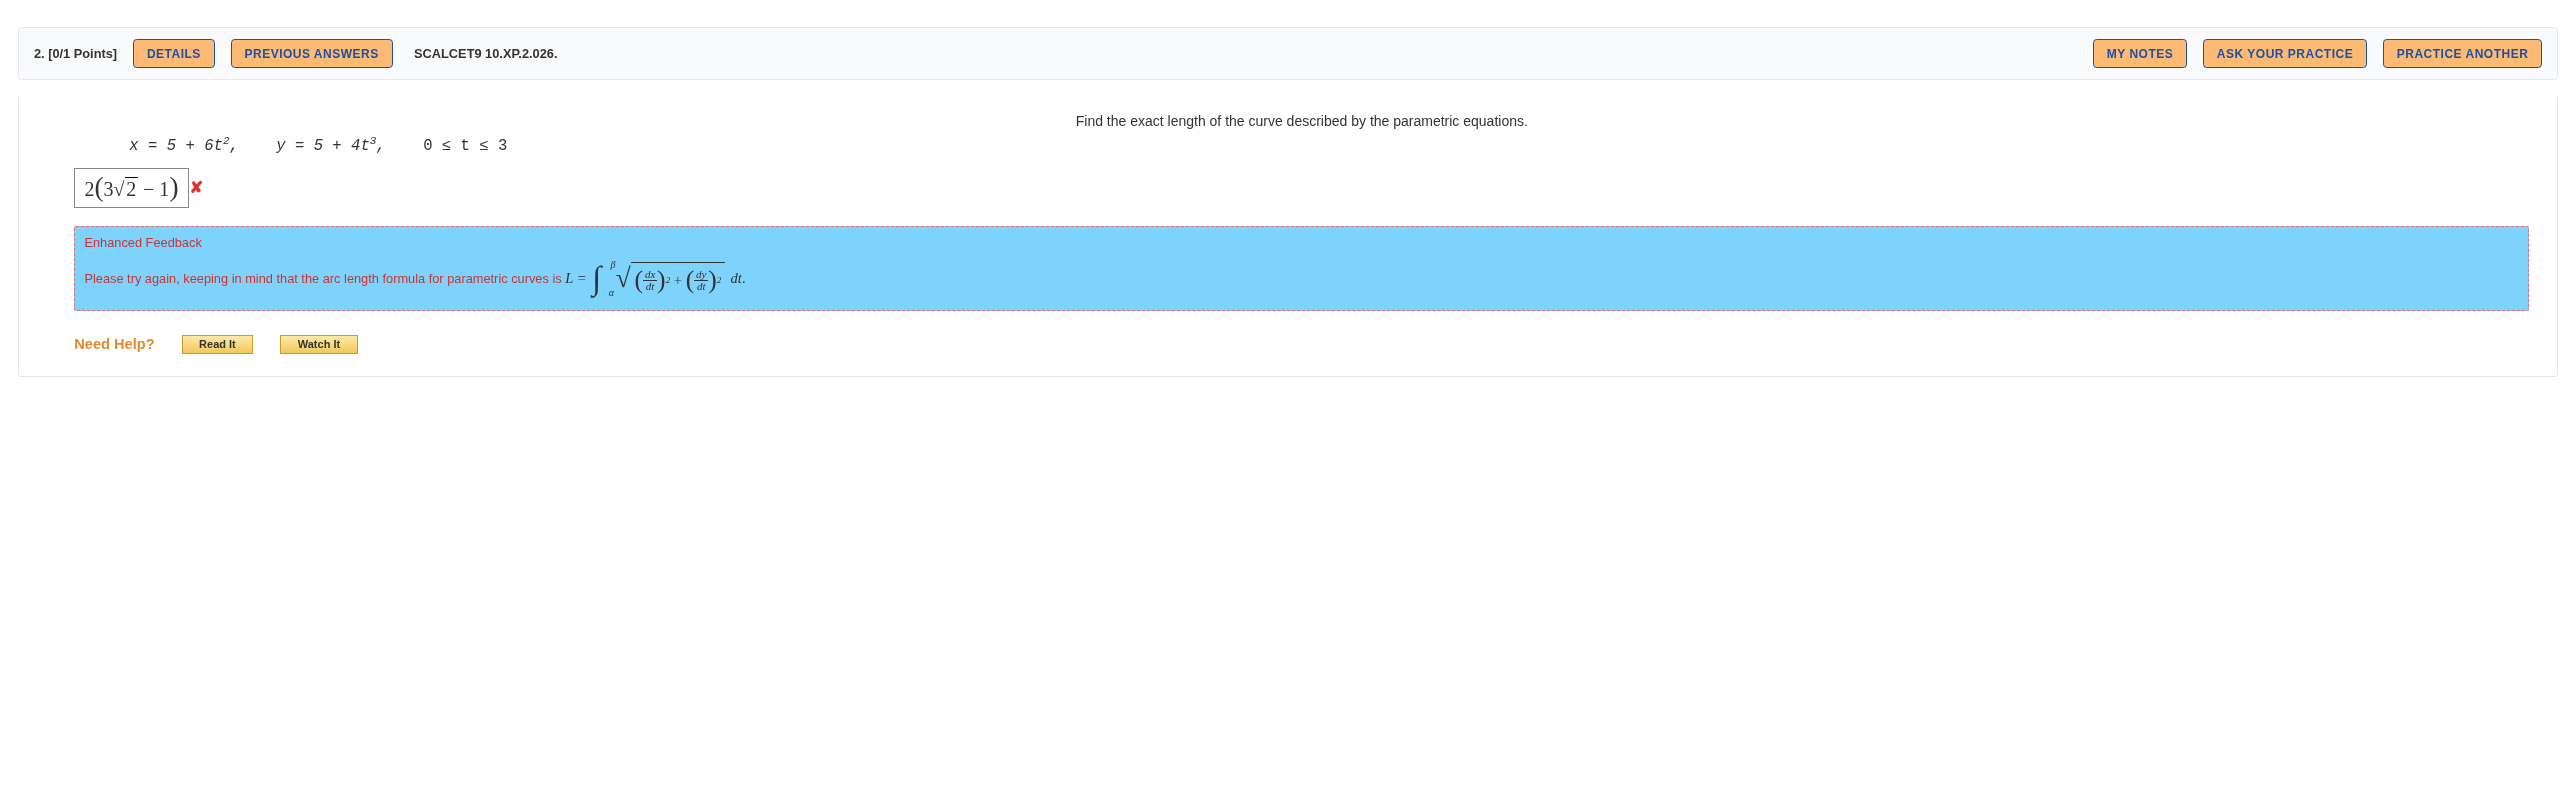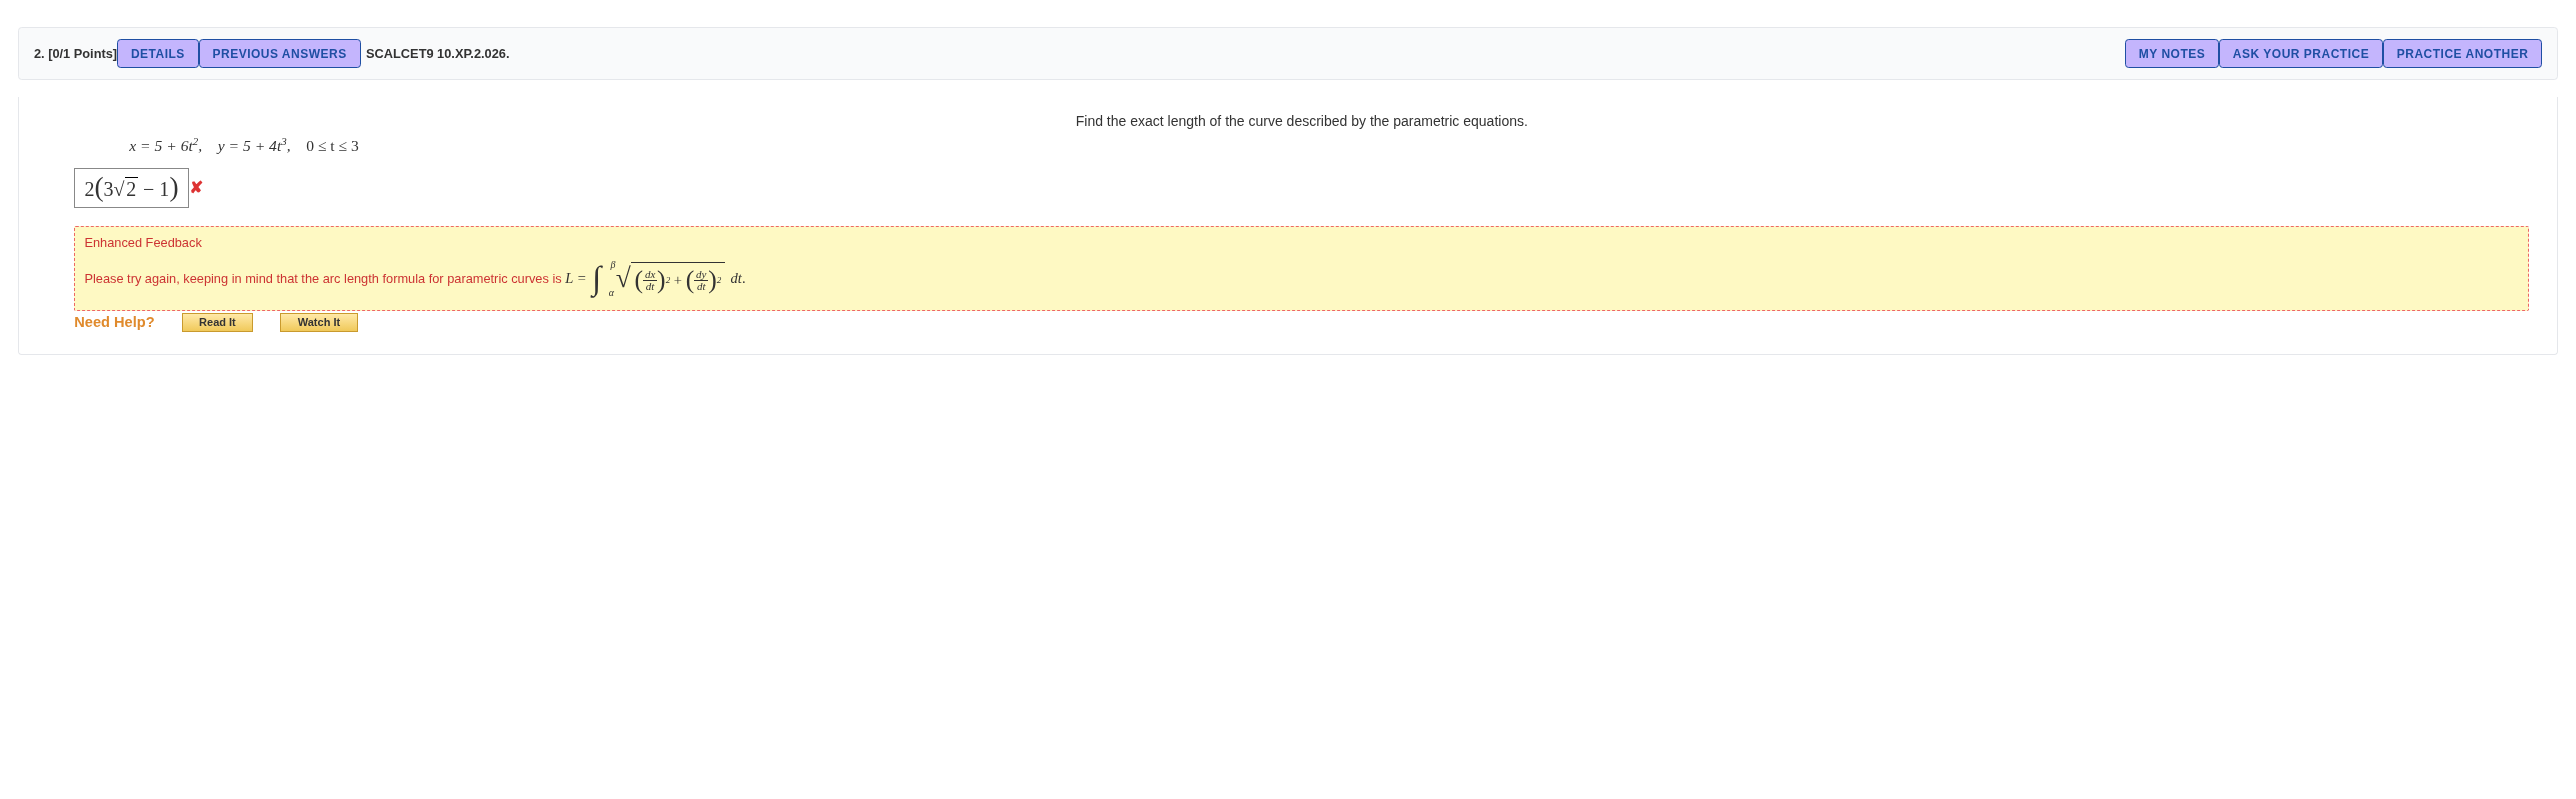--- a/index.html
+++ b/index.html
@@ -5,36 +5,36 @@
   body {
     font-family: Arial, Helvetica, sans-serif;
     background: #fff;
     margin: 0;
     padding: 27.4px 18.3px;
     color: #333;
   }
   .header-bar {
     display: flex;
     align-items: center;
-    gap: 0;
+    gap: 16px;
     background: #f9fafb;
     border: 0.9px solid #e5e7eb;
     border-radius: 3.7px;
     padding: 11px 14.6px;
     margin-bottom: 16.5px;
   }
   .q-label {
     font-weight: bold;
     color: #333;
     font-size: 12.8px;
   }
   .btn-outline {
     border: 1.8px solid #1f4fa3;
     color: #1f4fa3;
-    background: #c4b5fd;
+    background: #fdba74;
     padding: 6.4px 12.8px;
     font-size: 12px;
     font-weight: 600;
     border-radius: 3.7px;
     letter-spacing: 0.5px;
     cursor: pointer;
   }
   .source {
     font-weight: bold;
     font-size: 12.8px;
@@ -47,21 +47,21 @@
     border-top: none;
     padding: 9.1px 27.4px 22px 55px;
     border-radius: 0 0 3.7px 3.7px;
   }
   .prompt {
     font-size: 14px;
     margin: 7.3px 0 5.5px 0;
     text-align: center;
   }
   .equations {
-    font-family: Liberation Serif, serif;
+    font-family: Liberation Mono, monospace;
     font-size: 15.6px;
     font-style: italic;
     margin: 3.7px 0 12.8px 55px;
   }
   sup { font-size: 0.7em; }
   .answer-row {
     display: flex;
     align-items: center;
     gap: 1px;
     margin-bottom: 18.3px;
@@ -70,24 +70,24 @@
     border: 0.9px solid #888;
     padding: 3.7px 9.1px;
     font-family: "Times New Roman", serif;
     font-size: 20px;
   }
   .sqrt { position: relative; }
   .sqrt .rad { border-top: 1.4px solid #000; padding: 0 1.8px; }
   .x-mark { color: #d33; font-weight: bold; font-size: 16.5px; }
   .feedback-box {
     border: 0.9px dashed #e66;
-    background: #fef9c3;
+    background: #7dd3fc;
     border-radius: 1.8px;
     padding: 7.3px 9.1px 14.6px 9.1px;
-    margin-bottom: 2px;
+    margin-bottom: 24px;
   }
   .feedback-title {
     color: #c33;
     font-size: 12.8px;
     margin-bottom: 12.8px;
   }
   .feedback-text {
     color: #c33;
     font-size: 12.8px;
     display: flex;

